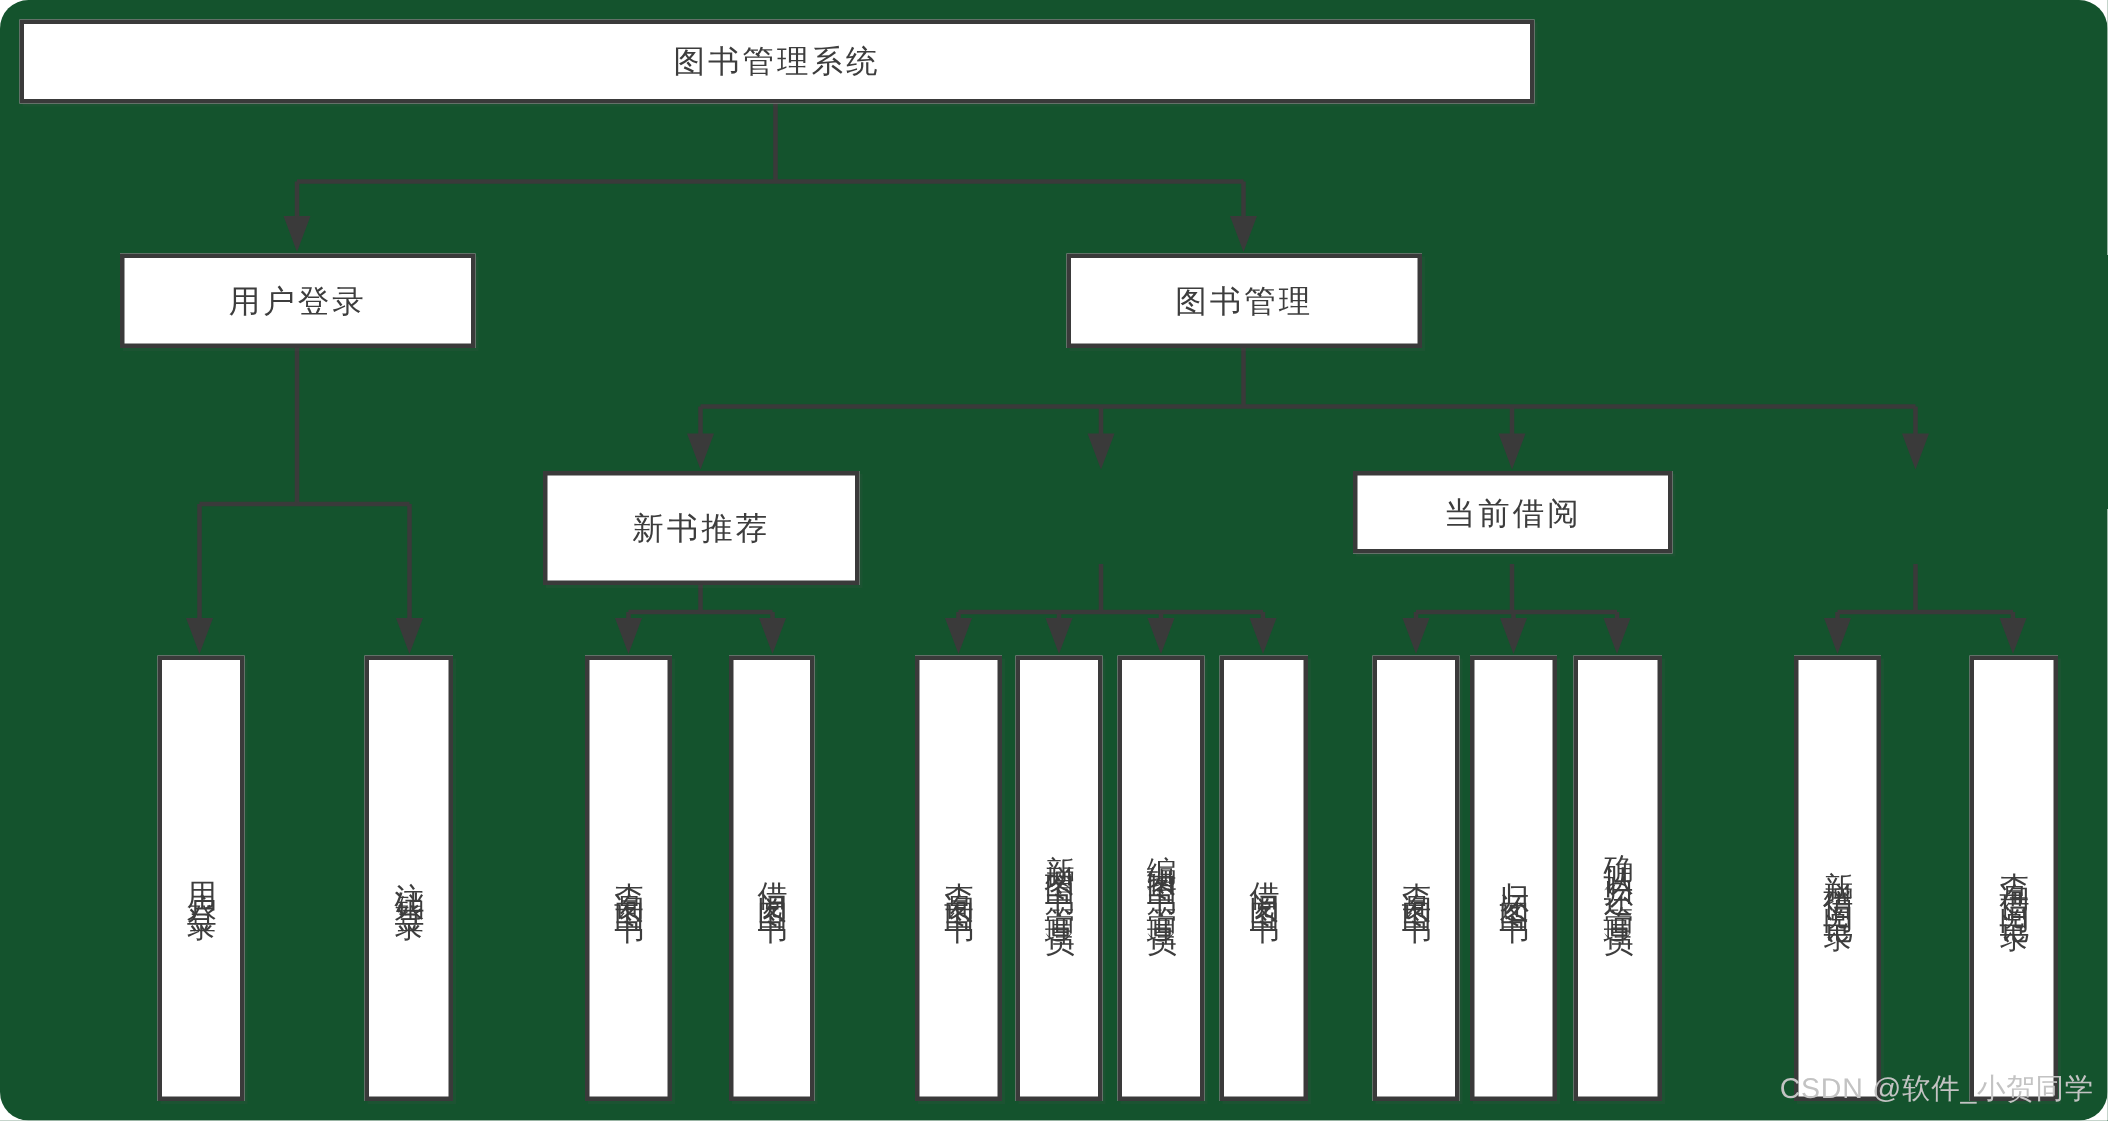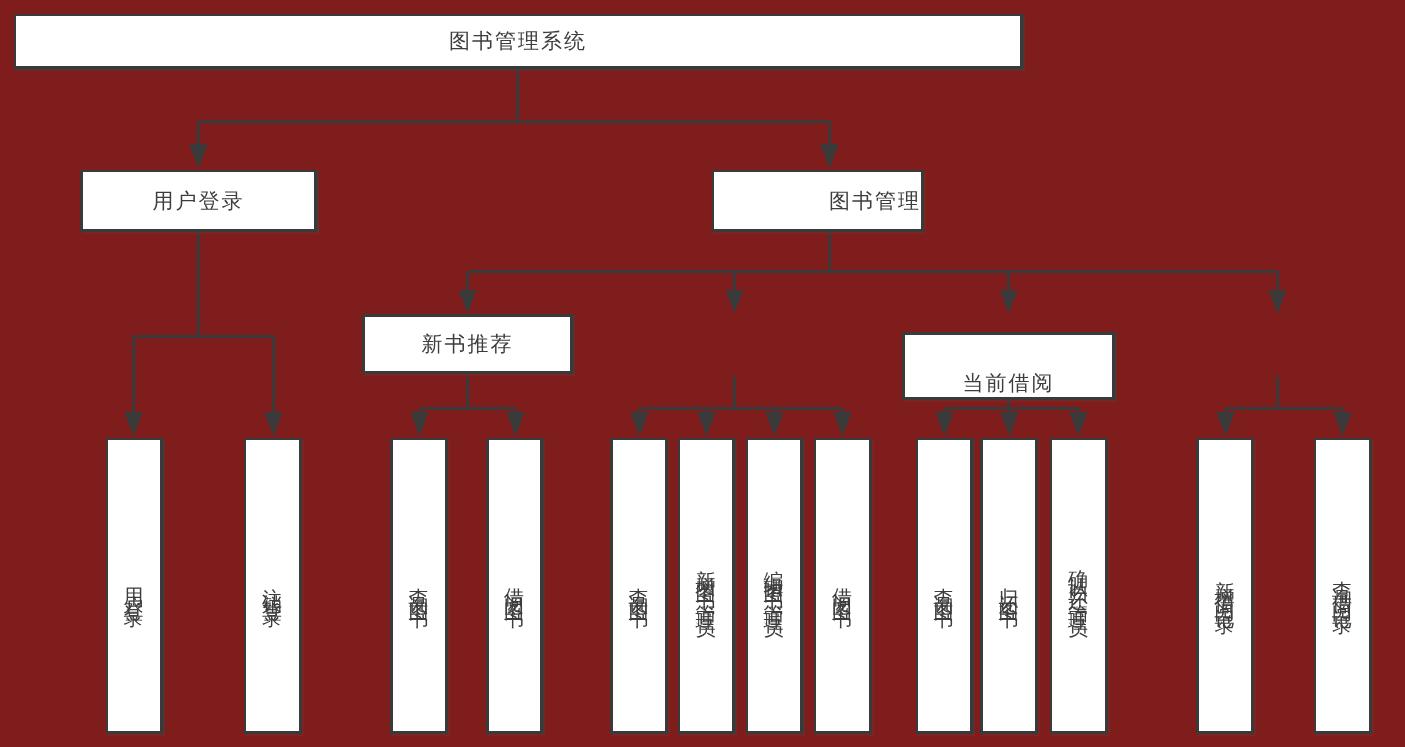--- a/index.html
+++ b/index.html
@@ -5,22 +5,23 @@
   html, body {
     margin: 0;
     padding: 0;
     background: #ffffff;
     font-family: "Liberation Sans", "DejaVu Sans", sans-serif;
   }
   .canvas {
     position: relative;
     width: 1405px;
     height: 747px;
-    background: #7f1d1d;
+    background: #14532d;
     overflow: hidden;
+    border-radius: 19px;
   }
   svg.connectors {
     position: absolute;
     left: 0; top: 0;
     width: 1405px; height: 747px;
     z-index: 0;
   }
   .box {
     position: absolute;
     box-sizing: border-box;
@@ -42,25 +43,25 @@
     writing-mode: vertical-rl;
     text-orientation: upright;
     font-size: 20px;
     letter-spacing: 7px;
     line-height: 1;
   }
   
   .n-root   { left: 13px;  top: 13px;  width: 1010px; height: 56px; }
   
   .n-login  { left: 80px;  top: 169px; width: 237px; height: 63px; }
-  .n-mgmt   { left: 711px; top: 169px; width: 213px; height: 63px; justify-content: flex-end; }
-  
-  .n-newbook { left: 362px;  top: 314px; width: 211px; height: 60px; }
+  .n-mgmt   { left: 711px; top: 169px; width: 237px; height: 63px; }
+  
+  .n-newbook { left: 362px;  top: 314px; width: 211px; height: 76px; }
   .n-borrow  { left: 628px;  top: 314px; width: 212px; height: 63px; }
-  .n-current { left: 902px;  top: 332px; width: 213px; height: 68px; align-items: flex-end; }
+  .n-current { left: 902px;  top: 314px; width: 213px; height: 55px; }
   .n-record  { left: 1171px; top: 314px; width: 212px; height: 63px; }
   
   .leaf { top: 437px; height: 297px; }
   .l-u1 { left: 105px;  width: 58px; }
   .l-u2 { left: 243px;  width: 59px; }
   .l-n1 { left: 390px;  width: 58px; }
   .l-n2 { left: 486px;  width: 57px; }
   .l-b1 { left: 610px;  width: 58px; }
   .l-b2 { left: 677px;  width: 58px; }
   .l-b3 { left: 745px;  width: 58px; }
@@ -185,14 +186,15 @@
     <span>确认归还（管理员）</span>
   </div>
 
   <div class="box v leaf l-r1">
     <span>新增借阅记录</span>
   </div>
   <div class="box v leaf l-r2">
     <span>查询借阅记录</span>
   </div>
 
+  <div class="watermark">CSDN @软件_小贺同学</div>
 
 </div>
 
 </body></html>

